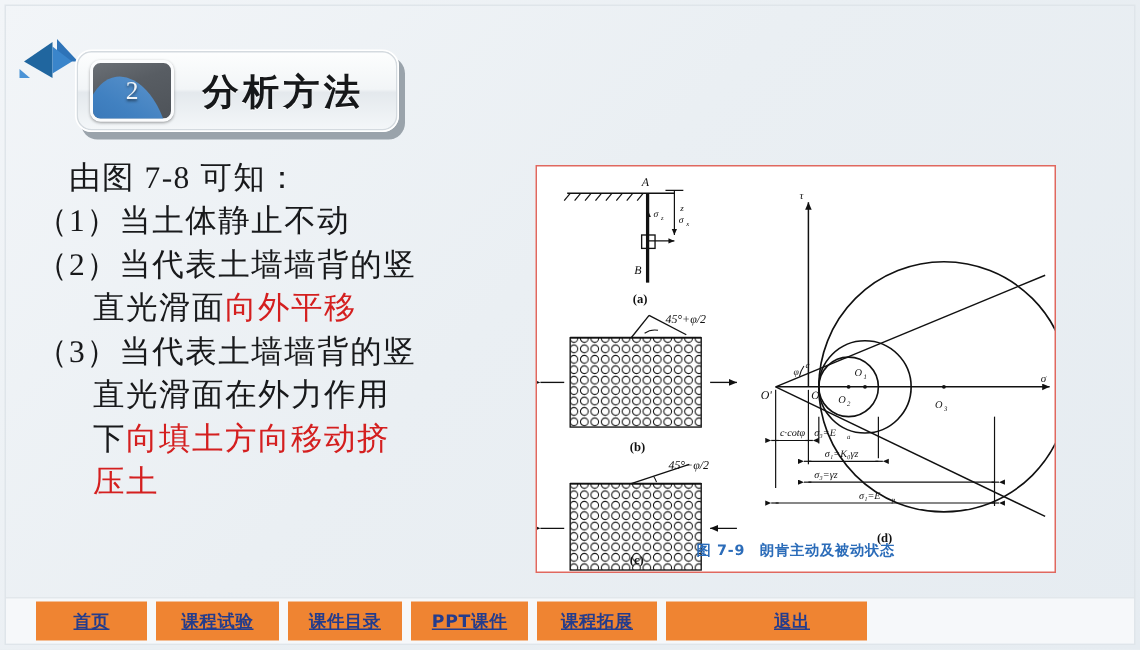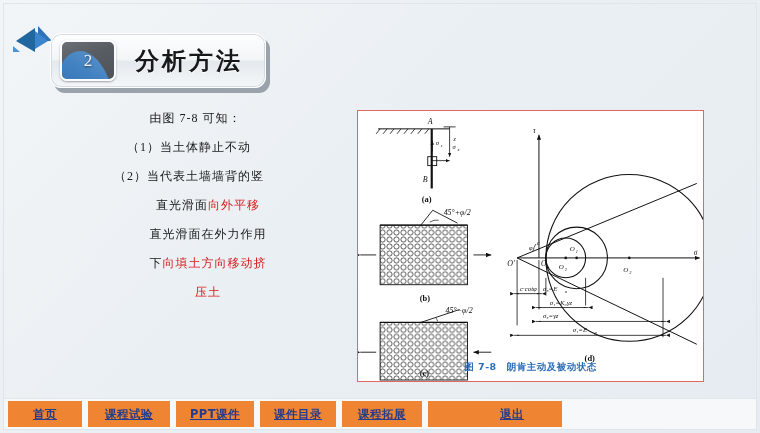--- a/index.html
+++ b/index.html
@@ -52,21 +52,21 @@
   }
   #banner-title{
     margin-left:19px;font-size:24px;letter-spacing:3px;color:#16181a;
     font-family:"DejaVu Sans","Liberation Sans",sans-serif;font-weight:bold;
     text-shadow:0 1px 0 #ffffff;
   }
 
   
   #body-text{
     position:absolute;left:24px;top:104px;width:330px;
-    font-size:12px;line-height:29px;color:#18191b;letter-spacing:1px;text-align:center;
+    font-size:21px;line-height:29px;color:#18191b;letter-spacing:1px;
   }
   #body-text .ln{white-space:pre;}
   #body-text .ind1{padding-left:38px;}
   .rd{color:#d41f1f;}
 
   
   #figure-panel{
     position:absolute;left:357px;top:110px;width:347px;height:272px;
     background:#ffffff;border:1.6px solid #e0685f;box-sizing:border-box;
   }
@@ -84,21 +84,21 @@
     display:flex;align-items:center;
   }
   .navbtn{
     background:#ef8432;height:26px;margin-right:6px;
     display:flex;align-items:center;justify-content:center;
     color:#243c8c;text-decoration:underline;
     font-family:"DejaVu Sans","Liberation Sans",sans-serif;
     font-size:11.5px;font-weight:bold;letter-spacing:.5px;
     cursor:pointer;
   }
-  .navbtn:first-child{margin-left:4px;}
+  .navbtn:first-child{margin-left:20px;}
   .w1{width:74px;}.w2{width:82px;}.w3{width:78px;}
   .w4{width:76px;}.w5{width:80px;}.w6{width:80px;text-align:center;}.w7{width:100px;padding-left:34px;}
 </style>
 </head>
 <body>
 
 <div id="slide">
 
   <div id="frame"></div>
 
@@ -117,20 +117,21 @@
       <span class="num">2</span>
     </div>
     <div id="banner-title">分析方法</div>
   </div>
 
   <div id="body-text">
       <div class="ln"><span>　由图 7-8 可知：</span></div>
       <div class="ln"><span>（1）当土体静止不动</span></div>
       <div class="ln"><span>（2）当代表土墙墙背的竖</span></div>
       <div class="ln ind1"><span>直光滑面</span><span class="rd">向外平移</span></div>
+      <div class="ln"><span>（3）当代表土墙墙背的竖</span></div>
       <div class="ln ind1"><span>直光滑面在外力作用</span></div>
       <div class="ln ind1"><span>下</span><span class="rd">向填土方向移动挤</span></div>
       <div class="ln ind1"><span class="rd">压土</span></div>
     </div>
 
   <div id="figure-panel">
     <svg id="figure-svg" viewBox="0 0 347 272">
       <defs>
         <marker id="ah" markerWidth="7" markerHeight="7" refX="6" refY="2.6" orient="auto">
           <path d="M0,0 L6,2.6 L0,5.2 z" fill="#111"></path>
@@ -263,36 +264,36 @@
           <text x="186" y="181">σ₃=E</text>
             <text x="208" y="183" font-size="4.6">a</text>
           <text x="193" y="195">σ₁=K₀γz</text>
           <text x="186" y="209">σ₃=γz</text>
           <text x="216" y="223">σ₁=E</text>
             <text x="238" y="225" font-size="4.6">p</text>
         </g>
         <text x="228" y="252" font-size="8.5" font-weight="bold" font-style="normal" font-family="Liberation Serif,serif" fill="#111">(d)</text>
       </g>
     </svg>
-    <div id="fig-caption">图 7-8　朗肯主动及被动状态</div>
+    <div id="fig-caption">图 7-9　朗肯主动及被动状态</div>
   </div>
 
   <div id="navbar">
       <div class="navbtn w1">
         <span>首页</span>
       </div>
       <div class="navbtn w2">
         <span>课程试验</span>
       </div>
+      <div class="navbtn w4">
+        <span>课件目录</span>
+      </div>
       <div class="navbtn w3">
         <span>PPT课件</span>
       </div>
-      <div class="navbtn w4">
-        <span>课件目录</span>
-      </div>
       <div class="navbtn w6">
         <span>课程拓展</span>
       </div>
       <div class="navbtn w7">
         <span>退出</span>
       </div>
     </div>
 
 </div>
 

